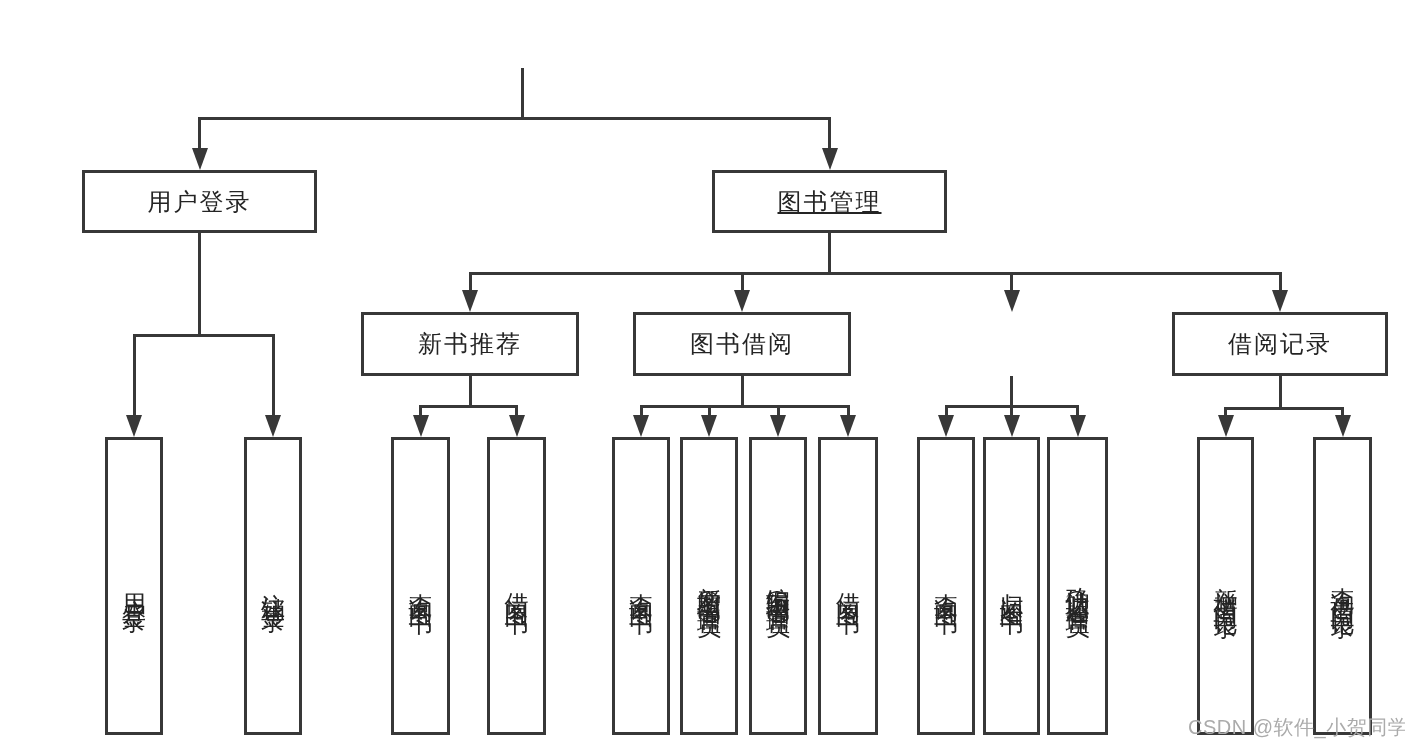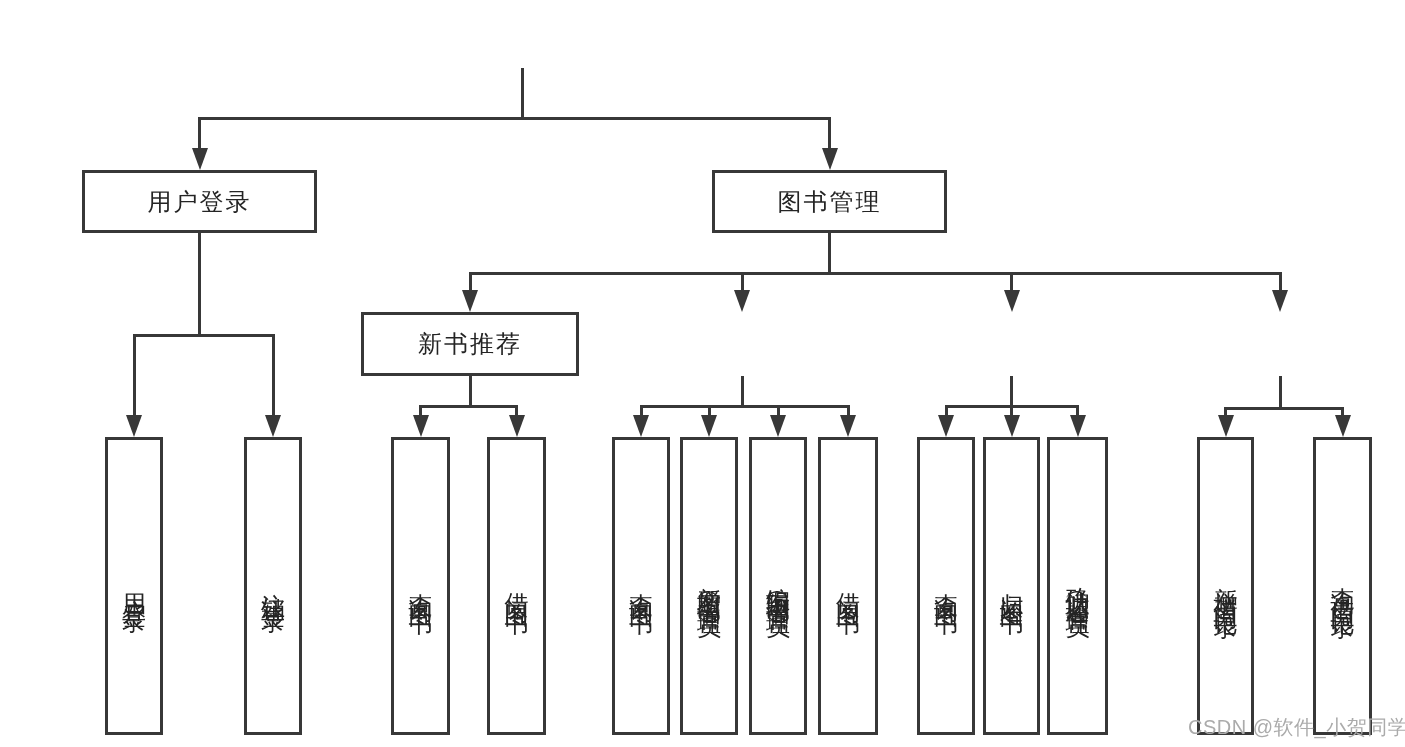--- a/index.html
+++ b/index.html
@@ -30,23 +30,25 @@
     font-size:20px;color:#ababab;white-space:nowrap;letter-spacing:0.5px;
   }
 </style>
 </head>
 <body>
 
 <div id="canvas">
 
 
   <div class="node" style="left:82px;top:170px;width:235px;height:63px;">用户登录</div>
-  <div class="node" style="left:712px;top:170px;width:235px;height:63px;">图书管理</div>
+  <div class="node" style="left:712px;top:170px;width:235px;height:63px;text-decoration:underline;">图书管理</div>
 
   <div class="node" style="left:361px;top:312px;width:218px;height:64px;">新书推荐</div>
+  <div class="node" style="left:633px;top:312px;width:218px;height:64px;">图书借阅</div>
+  <div class="node" style="left:1172px;top:312px;width:216px;height:64px;">借阅记录</div>
 
   <div class="leaf" style="left:105px;width:58px;">用户登录</div>
   <div class="leaf" style="left:244px;width:58px;">注销登录</div>
 
   <div class="leaf" style="left:391px;width:59px;">查询图书</div>
   <div class="leaf" style="left:487px;width:59px;">借阅图书</div>
 
   <div class="leaf" style="left:612px;width:58px;">查询图书</div>
   <div class="leaf" style="left:680px;width:58px;letter-spacing:4px;">新增图书（管理员）</div>
   <div class="leaf" style="left:749px;width:58px;letter-spacing:4px;">编辑图书（管理员）</div>

